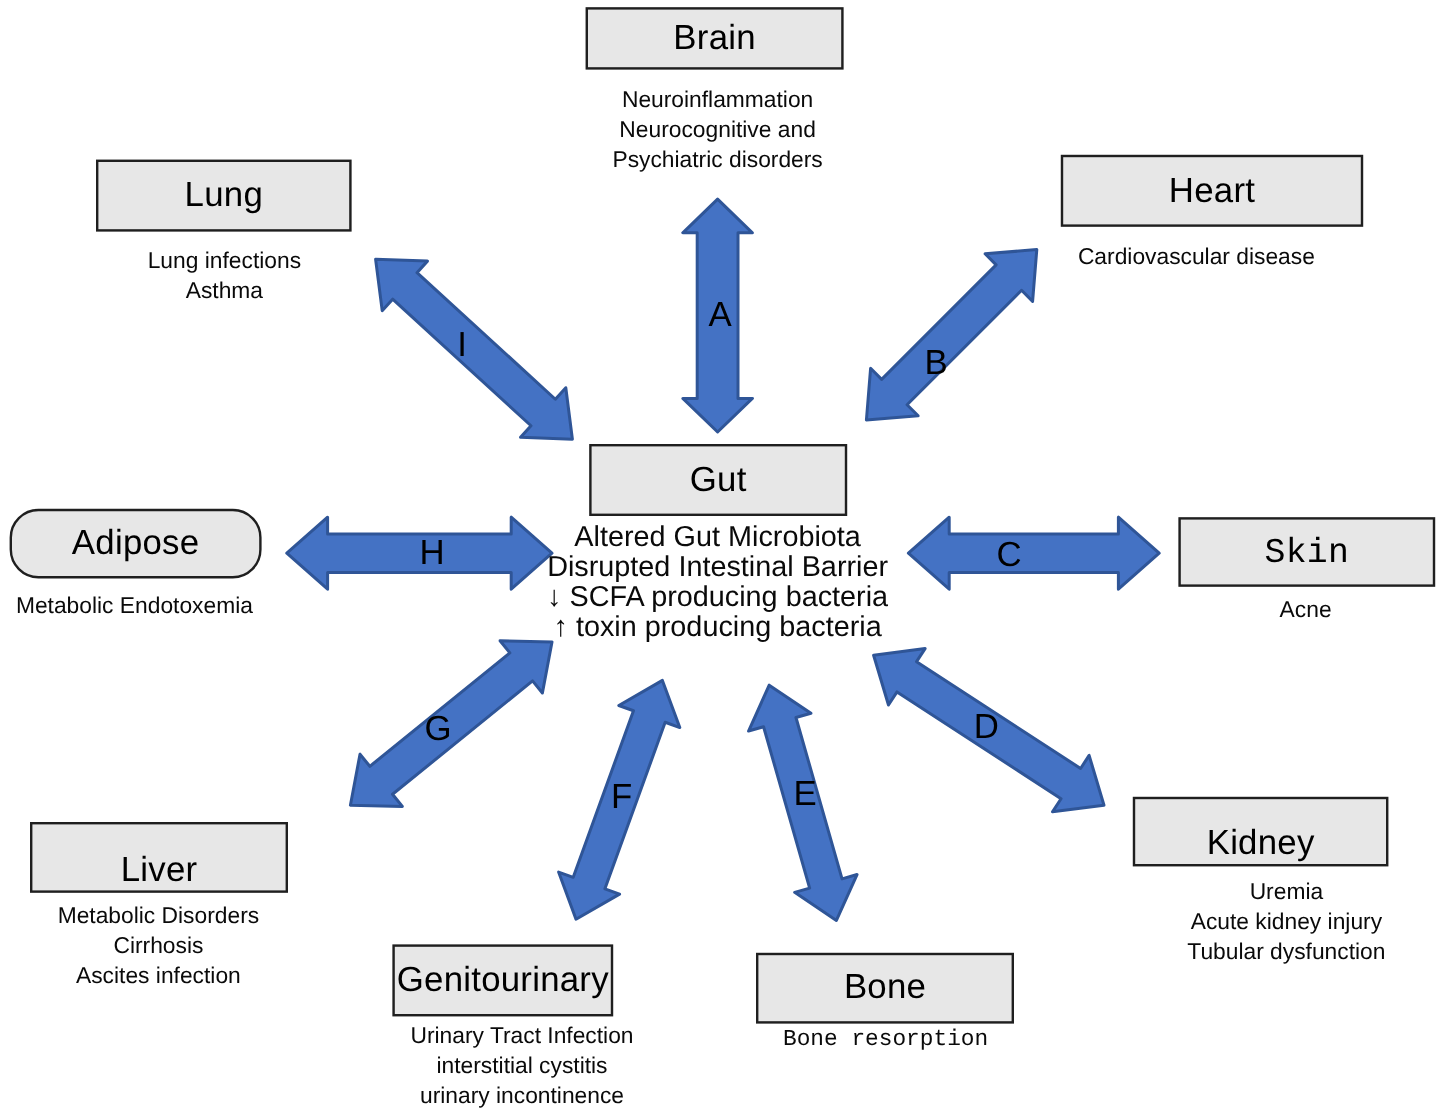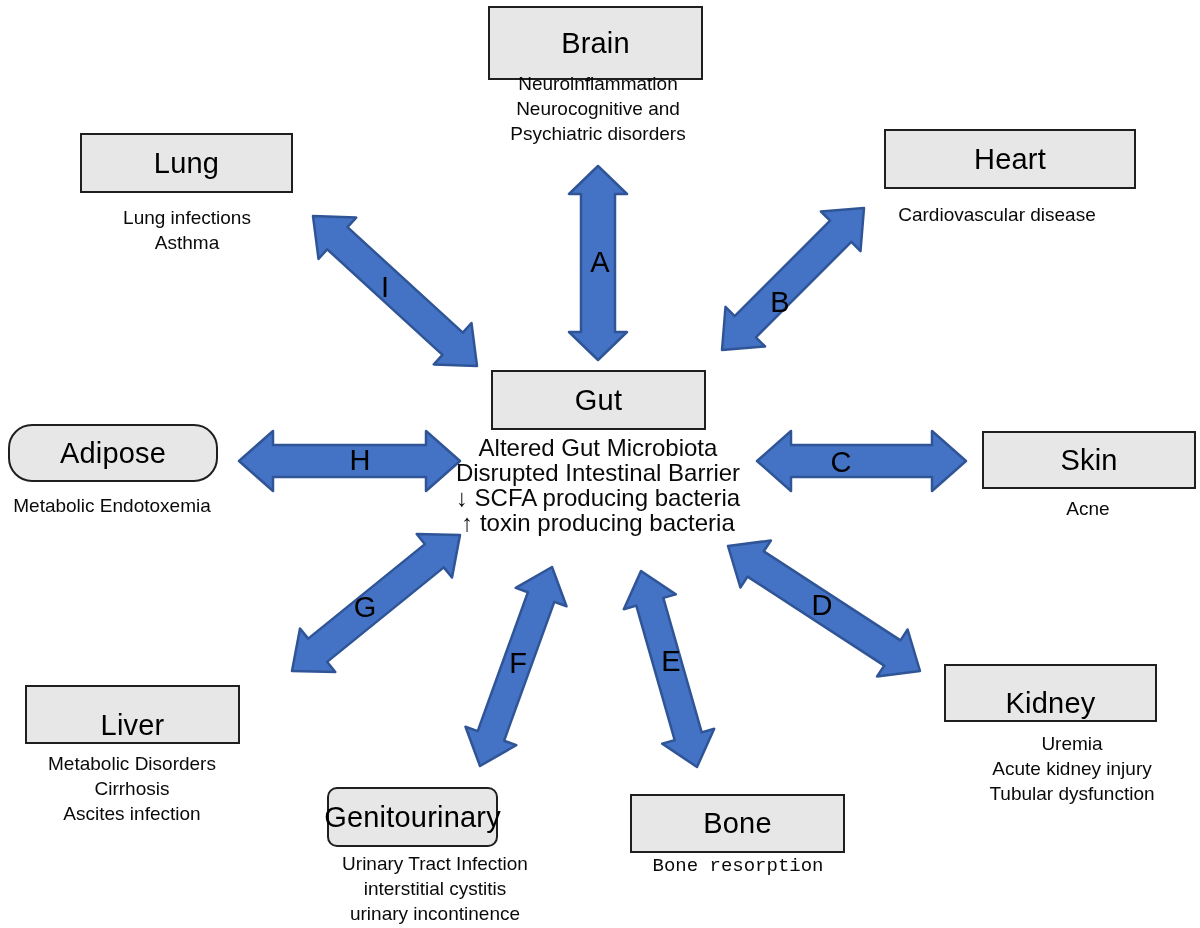--- a/index.html
+++ b/index.html
@@ -33,29 +33,29 @@
     letter-spacing:0.2px;
   }
   .notes{
     position:absolute;
     text-align:center;
     font-size:19px;
     line-height:25px;
     color:#0a0a0a;
   }
   
-  #box-brain{left:488px;top:6px;width:215px;height:74px;}
+  #box-brain{left:488px;top:6px;width:215px;height:52px;}
   #box-lung{left:80px;top:133px;width:213px;height:60px;}
   #box-heart{left:884px;top:129px;width:252px;height:60px;}
   #box-gut{left:491px;top:370px;width:215px;height:60px;}
   #box-adipose{left:8px;top:424px;width:210px;height:58px;border-radius:24px;}
-  #box-skin{left:982px;top:431px;width:214px;height:58px;}
+  #box-skin{left:982px;top:431px;width:214px;height:58px;font-family:Liberation Mono, monospace;}
   #box-kidney{left:944px;top:664px;width:213px;height:58px;align-items:flex-end;}
   #box-liver{left:25px;top:685px;width:215px;height:59px;align-items:flex-end;}
-  #box-genitourinary{left:327px;top:787px;width:171px;height:60px;border-radius:10px;}
+  #box-genitourinary{left:327px;top:787px;width:184px;height:60px;}
   #box-bone{left:630px;top:794px;width:215px;height:59px;}
   
   #notes-brain{left:458px;top:71px;width:280px;}
   #notes-lung{left:57px;top:205px;width:260px;}
   #notes-heart{left:847px;top:202px;width:300px;}
   #notes-gut{left:448px;top:435px;width:300px;font-size:24px;line-height:25px;}
   #notes-adipose{left:2px;top:493px;width:220px;}
   #notes-skin{left:988px;top:496px;width:200px;}
   #notes-kidney{left:942px;top:731px;width:260px;}
   #notes-liver{left:2px;top:751px;width:260px;}

